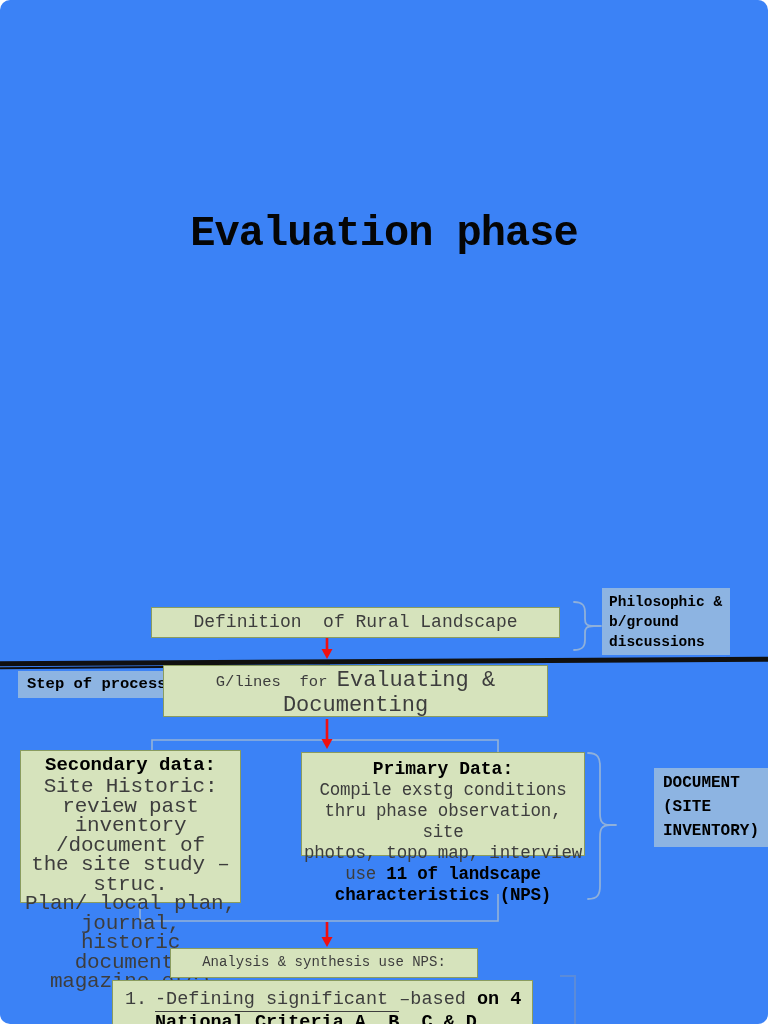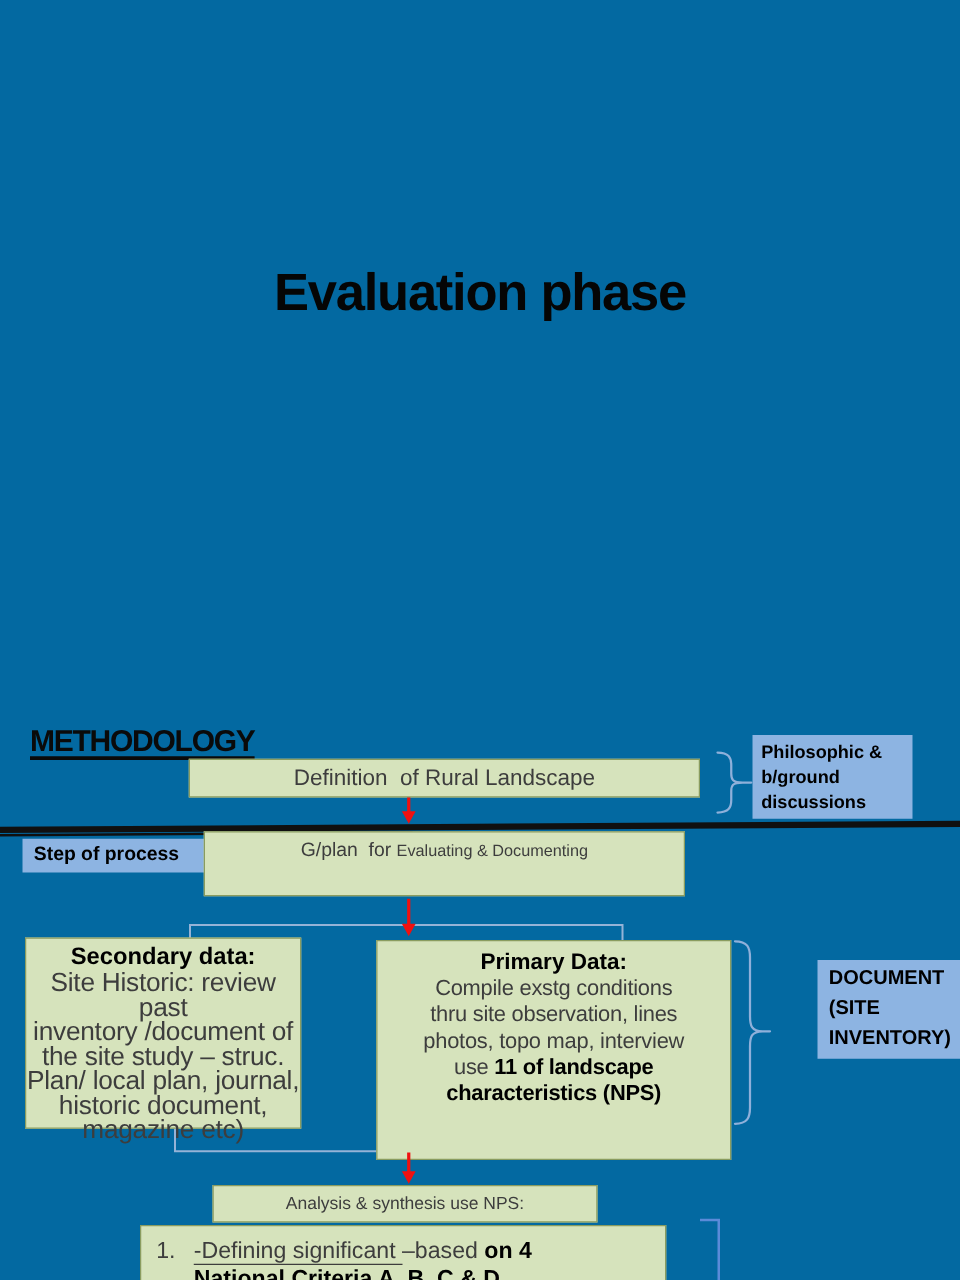--- a/index.html
+++ b/index.html
@@ -1,18 +1,18 @@
 <!DOCTYPE html>
 <html><head>
 <meta charset="utf-8">
 <style>
   html,body{margin:0;padding:0;background:#ffffff;}
   .slide{
-    position:relative;width:768px;height:1024px;background:#0369a1;overflow:hidden;
-    font-family:Liberation Sans, sans-serif;color:#3d3d3d;
+    position:relative;width:768px;height:1024px;background:#3b82f6;overflow:hidden;
+    font-family:Liberation Mono, monospace;color:#3d3d3d;border-radius:10px;
   }
   .abs{position:absolute;box-sizing:border-box;}
   .pre{white-space:pre;}
   .preline{white-space:pre-line;}
 
   .title{
     left:0;top:210px;width:768px;text-align:center;
     font-size:42px;font-weight:bold;letter-spacing:-1px;color:#050505;
   }
   .methodology{
@@ -33,28 +33,28 @@
     font-size:14.5px;line-height:20px;padding:4px 2px 0 7px;}
   .step-box{left:18px;top:634px;width:152px;height:27px;
     font-size:15.5px;line-height:26px;padding-left:9px;margin-top:37px;}
 
   .divider-main{left:-4px;top:659px;width:778px;height:5px;background:#101010;transform:rotate(-0.35deg);}
   .divider-echo{left:0;top:666px;width:330px;height:2px;background:#101010;transform:rotate(-0.4deg);}
 
   .glines-box{left:163px;top:665px;width:385px;height:52px;
     text-align:center;padding-top:3px;line-height:24px;}
   .glines-small{font-size:15.5px;}
-  .glines-large{font-size:13px;}
+  .glines-large{font-size:22px;}
 
   .secondary-box{left:20px;top:750px;width:221px;height:153px;
     text-align:center;padding-top:3px;}
   .secondary-box .hd{font-size:19px;font-weight:bold;color:#000;line-height:23px;}
   .secondary-box .bd{font-size:21px;line-height:19.5px;letter-spacing:-0.2px;}
 
-  .primary-box{left:301px;top:752px;width:284px;height:176px;
+  .primary-box{left:301px;top:752px;width:284px;height:104px;
     text-align:center;padding-top:5px;}
   .primary-box .hd{font-size:18px;font-weight:bold;color:#000;line-height:22px;}
   .primary-box .bd{font-size:17.5px;line-height:21px;letter-spacing:-0.2px;}
   .primary-box .bold-tail{font-weight:bold;color:#000;}
 
   .document-box{left:618px;top:768px;width:132px;height:79px;
     font-size:16px;line-height:24px;padding:3px 2px 0 9px;margin-left:36px;}
 
   .analysis-box{left:170px;top:948px;width:308px;height:30px;
     font-size:14px;text-align:center;line-height:27px;}
@@ -73,21 +73,20 @@
   .arrow-shaft{stroke:#f01010;stroke-width:2.6;}
   .arrow-head{fill:#f01010;}
 </style>
 </head>
 <body>
 
 <div class="slide">
 
   <div class="abs title">Evaluation phase</div>
 
-  <div class="abs methodology">METHODOLOGY</div>
 
   <svg class="abs" style="left:130px;top:735px;" width="380" height="195" viewBox="0 0 380 195">
     <path class="stroke-conn" d="M22,16 L22,5 L368,5 L368,20 M10,166 L10,186 L368,186 L368,159"></path>
   </svg>
 
   <div class="abs greenbox def-box pre">Definition  of Rural Landscape</div>
 
   <svg class="abs" style="left:568px;top:599px;" width="36" height="54" viewBox="0 0 36 54">
     <path class="stroke-brace" d="M6,3 C15,3 17,7 17,13 L17,20 C17,24.5 18,27 26,27 C18,27 17,29.5 17,34 L17,41 C17,47 15,51 6,51 M26,27 L33,27"></path>
   </svg>
@@ -100,42 +99,42 @@
 
   <svg class="abs" style="left:319px;top:638px;" width="16" height="22" viewBox="0 0 16 22">
     <line class="arrow-shaft" x1="8" y1="0" x2="8" y2="12"></line>
     <polygon class="arrow-head" points="2.5,11 13.5,11 8,21"></polygon>
   </svg>
 
   <div class="abs divider-main"></div>
   <div class="abs divider-echo"></div>
 
   <div class="abs greenbox glines-box">
-    <div><span class="glines-small pre">G/plan  for </span><span class="glines-large">Evaluating &amp; Documenting</span></div>
+    <div><span class="glines-small pre">G/lines  for </span><span class="glines-large">Evaluating &amp; Documenting</span></div>
   </div>
 
   <svg class="abs" style="left:319px;top:719px;" width="16" height="31" viewBox="0 0 16 31">
     <line class="arrow-shaft" x1="8" y1="0" x2="8" y2="21"></line>
     <polygon class="arrow-head" points="2.5,20 13.5,20 8,30"></polygon>
   </svg>
 
   <div class="abs greenbox secondary-box">
     <div class="hd">Secondary data:</div>
     <div class="bd preline">Site Historic: review past
 inventory /document of
 the site study – struc.
 Plan/ local plan, journal,
 historic document,
 magazine etc)</div>
   </div>
 
   <div class="abs greenbox primary-box">
     <div class="hd">Primary Data:</div>
     <div class="bd preline"><span>Compile exstg conditions
-thru site observation, lines
+thru phase observation, site
 photos, topo map, interview
 use </span><span class="bold-tail">11 of landscape
 characteristics (NPS)</span></div>
   </div>
 
   <svg class="abs" style="left:584px;top:750px;" width="34" height="152" viewBox="0 0 34 152">
     <path class="stroke-brace" d="M4,3 C14,3 16,8 16,16 L16,63 C16,70 17,75 26,75 C17,75 16,80 16,87 L16,136 C16,144 14,149 4,149 M26,75 L32,75"></path>
   </svg>
 
   <div class="abs bluebox document-box preline">DOCUMENT

